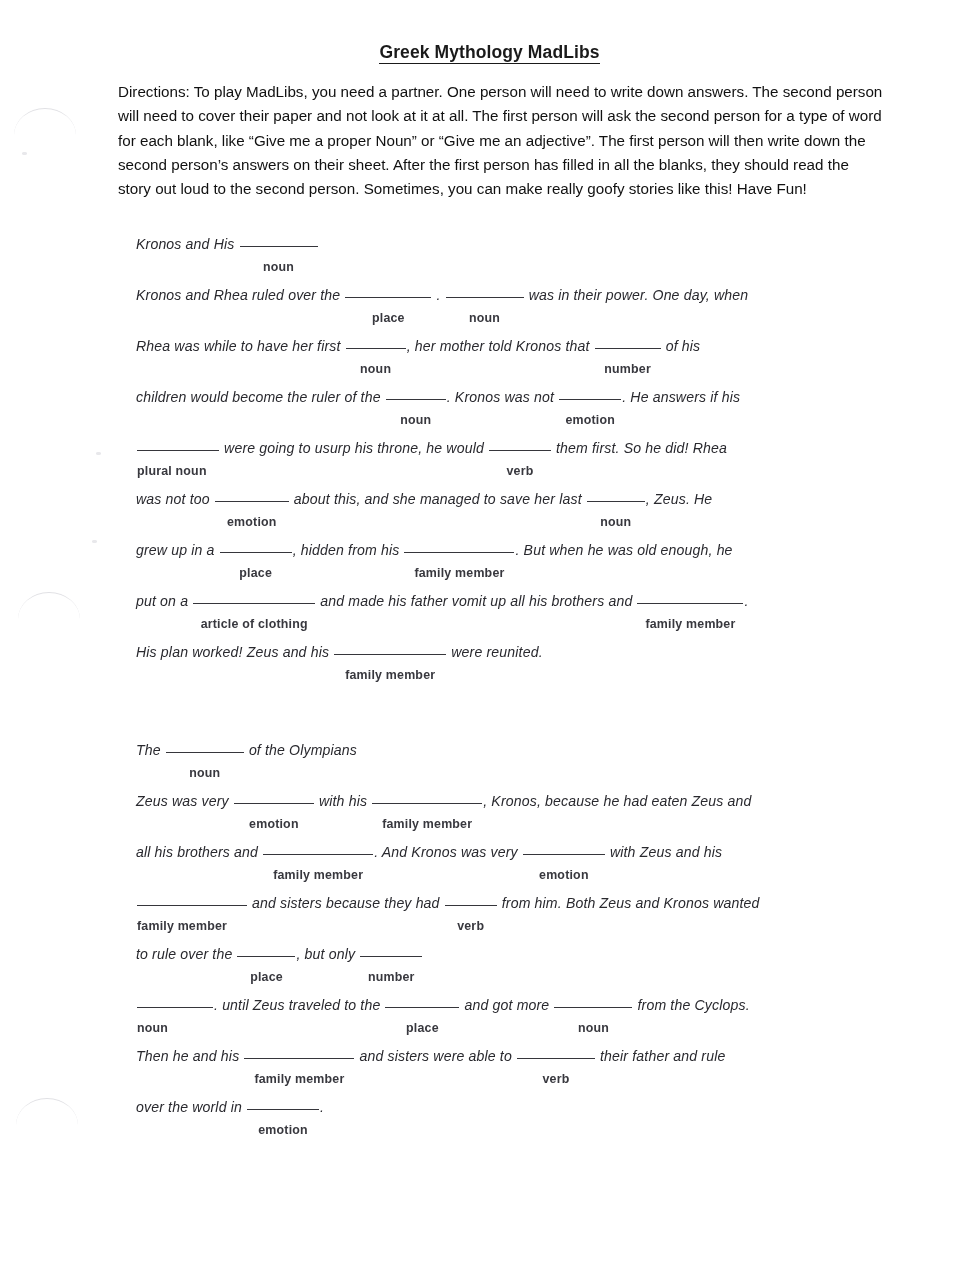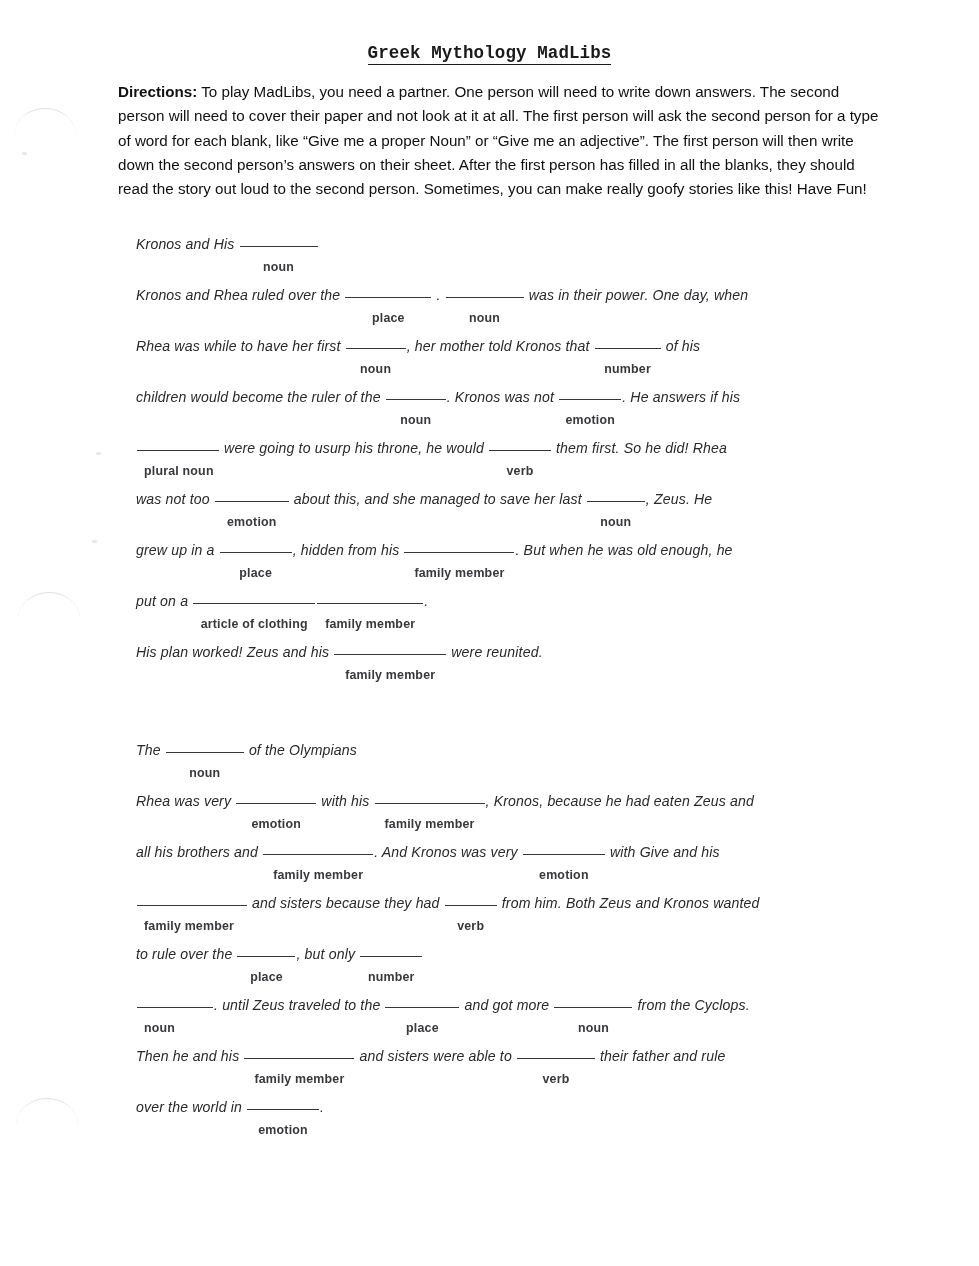--- a/index.html
+++ b/index.html
@@ -48,35 +48,34 @@
     top: 42px;
     width: 100%;
     text-align: center;
     font-size: 17.5px;
     font-weight: bold;
     letter-spacing: .1px;
   }
   .doc-title span {
     border-bottom: 1.6px solid #1a1a1a;
     padding-bottom: 1px;
-    font-family: Liberation Mono, monospace;
   }
 
   
   .directions {
     position: absolute;
     left: 118px;
     top: 80px;
     width: 765px;
     font-size: 15.2px;
     line-height: 24.3px;
     text-align: left;
     color: #111;
   }
-  .directions b { font-weight: bold; margin-top: 16px; }
+  .directions b { font-weight: normal; margin-top: 16px; }
 
   
   .story {
     position: absolute;
     left: 136px;
     width: 700px;
     font-size: 14.1px;
     color: #2e2e33;
   }
   #story-1 { top: 236px; }
@@ -103,21 +102,21 @@
   .hint {
     position: absolute;
     top: 14px;
     left: 50%;
     transform: translateX(-50%);
     font-size: 12.4px;
     color: #3c3c42;
     letter-spacing: .2px;
     white-space: nowrap;
   }
-  .hint.left { left: 7px; transform: none; }
+  .hint.left { left: 0; transform: none; }
 
   
   .story .line {
     filter: contrast(1.06);
   }
 </style>
 </head>
 <body>
 
 <div id="page">
@@ -161,41 +160,41 @@
 
     <div class="line">
       <span class="txt">was not too </span><span class="blank" style="width:74px;"><span class="hint">emotion</span></span><span class="txt"> about this, and she managed to save her last </span><span class="blank" style="width:58px;"><span class="hint">noun</span></span><span class="txt">, Zeus. He</span>
     </div>
 
     <div class="line">
       <span class="txt">grew up in a </span><span class="blank" style="width:72px;"><span class="hint">place</span></span><span class="txt">, hidden from his </span><span class="blank" style="width:110px;"><span class="hint">family member</span></span><span class="txt">. But when he was old enough, he</span>
     </div>
 
     <div class="line">
-      <span class="txt">put on a </span><span class="blank" style="width:122px;text-align:center;"><span class="hint">article of clothing</span></span><span class="blank" style="width:106px;"><span class="hint">family member</span></span><span class="txt">.</span>
+      <span class="txt">put on a </span><span class="blank" style="width:122px;text-align:center;"><span class="hint">article of clothing</span></span><span class="txt"> and made his father vomit up all his brothers and </span><span class="blank" style="width:106px;"><span class="hint">family member</span></span><span class="txt">.</span>
     </div>
 
     <div class="line">
       <span class="txt">His plan worked! Zeus and his </span><span class="blank" style="width:112px;"><span class="hint">family member</span></span><span class="txt"> were reunited.</span>
     </div>
 
   </div>
 
   <div class="story" id="story-2">
 
     <div class="line">
       <span class="txt">The </span><span class="blank" style="width:78px;"><span class="hint">noun</span></span><span class="txt"> of the Olympians</span>
     </div>
 
     <div class="line">
-      <span class="txt">Rhea was very </span><span class="blank" style="width:80px;"><span class="hint">emotion</span></span><span class="txt"> with his </span><span class="blank" style="width:110px;"><span class="hint">family member</span></span><span class="txt">, Kronos, because he had eaten Zeus and</span>
-    </div>
-
-    <div class="line">
-      <span class="txt">all his brothers and </span><span class="blank" style="width:110px;"><span class="hint">family member</span></span><span class="txt">. And Kronos was very </span><span class="blank" style="width:82px;"><span class="hint">emotion</span></span><span class="txt"> with Give and his</span>
+      <span class="txt">Zeus was very </span><span class="blank" style="width:80px;"><span class="hint">emotion</span></span><span class="txt"> with his </span><span class="blank" style="width:110px;"><span class="hint">family member</span></span><span class="txt">, Kronos, because he had eaten Zeus and</span>
+    </div>
+
+    <div class="line">
+      <span class="txt">all his brothers and </span><span class="blank" style="width:110px;"><span class="hint">family member</span></span><span class="txt">. And Kronos was very </span><span class="blank" style="width:82px;"><span class="hint">emotion</span></span><span class="txt"> with Zeus and his</span>
     </div>
 
     <div class="line">
       <span class="txt"></span><span class="blank" style="width:110px;"><span class="hint left">family member</span></span><span class="txt"> and sisters because they had </span><span class="blank" style="width:52px;"><span class="hint">verb</span></span><span class="txt"> from him. Both Zeus and Kronos wanted</span>
     </div>
 
     <div class="line">
       <span class="txt">to rule over the </span><span class="blank" style="width:58px;"><span class="hint">place</span></span><span class="txt">, but only </span><span class="blank" style="width:62px;"><span class="hint">number</span></span>
     </div>
 

